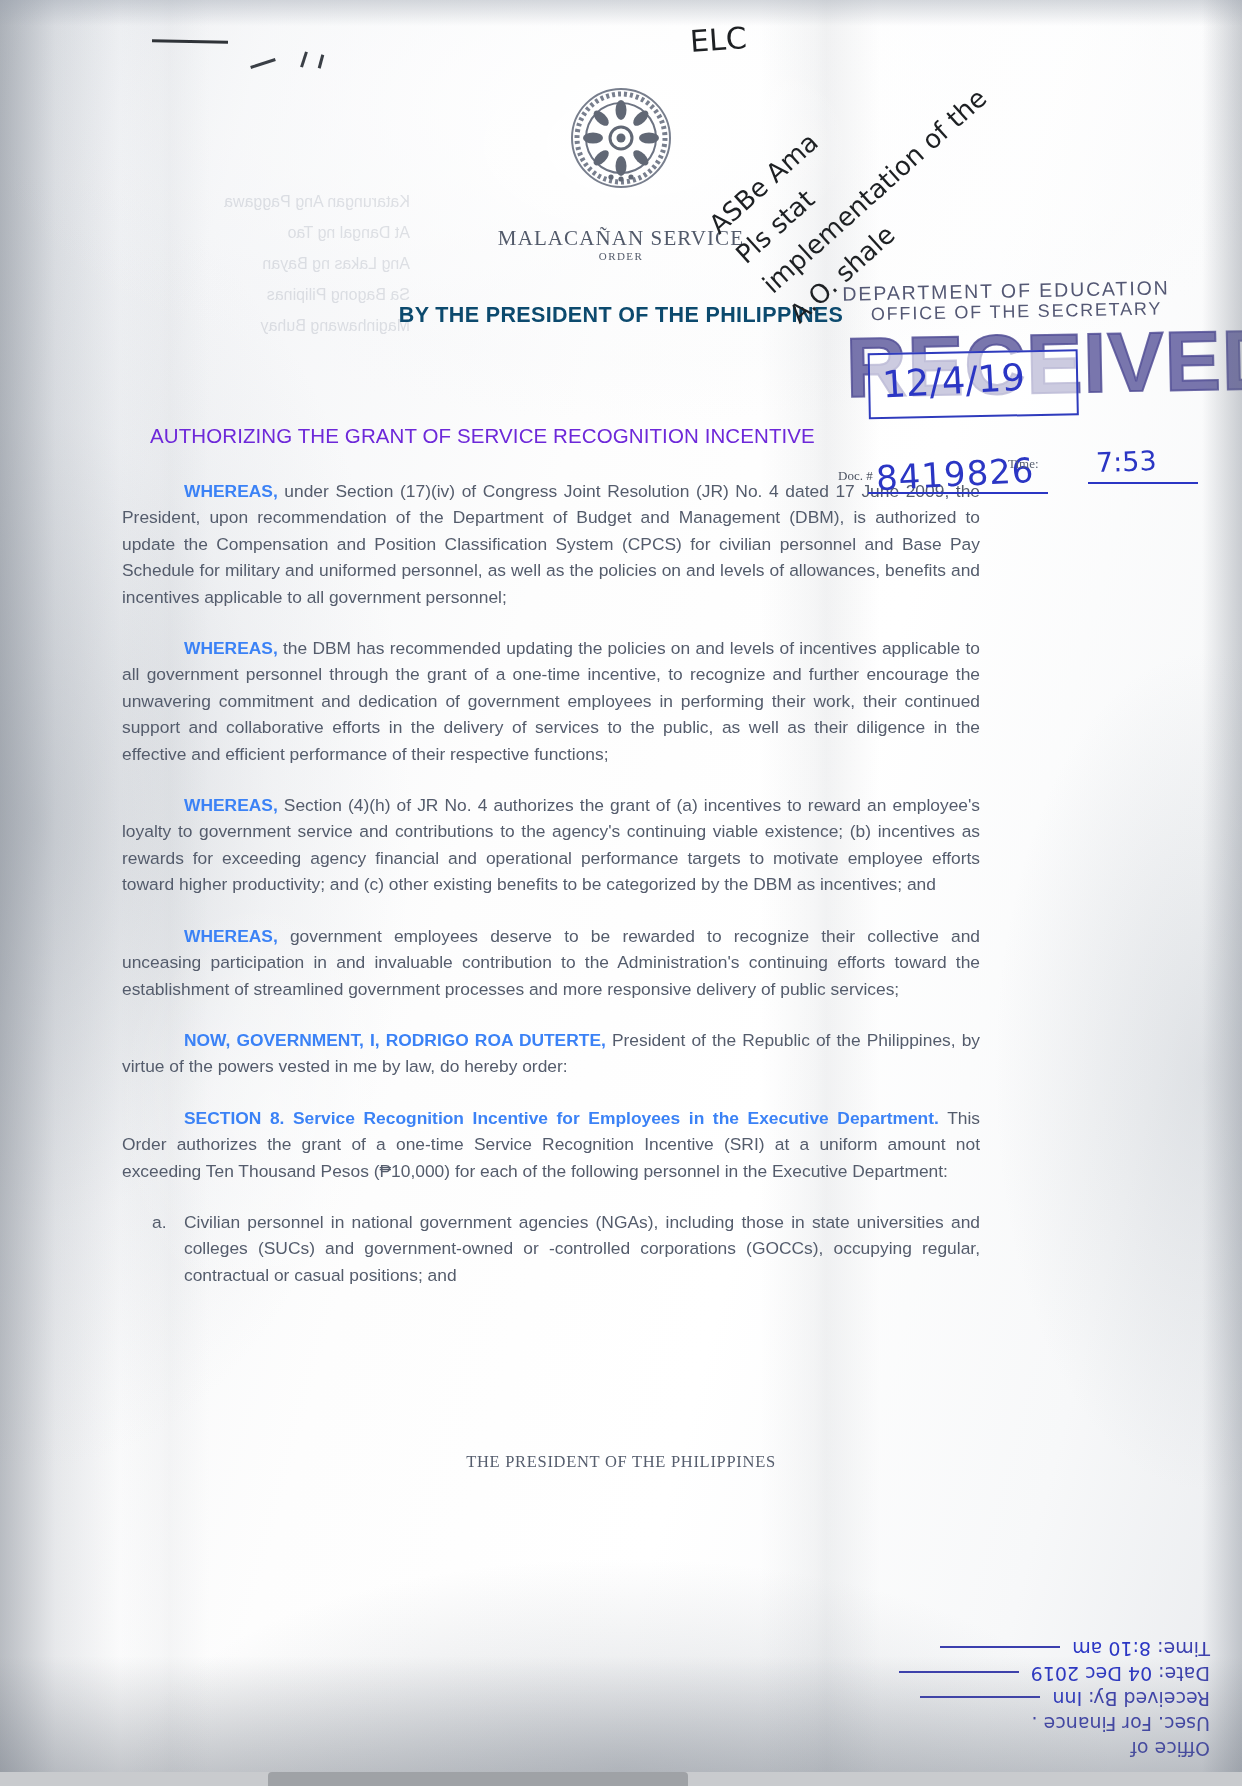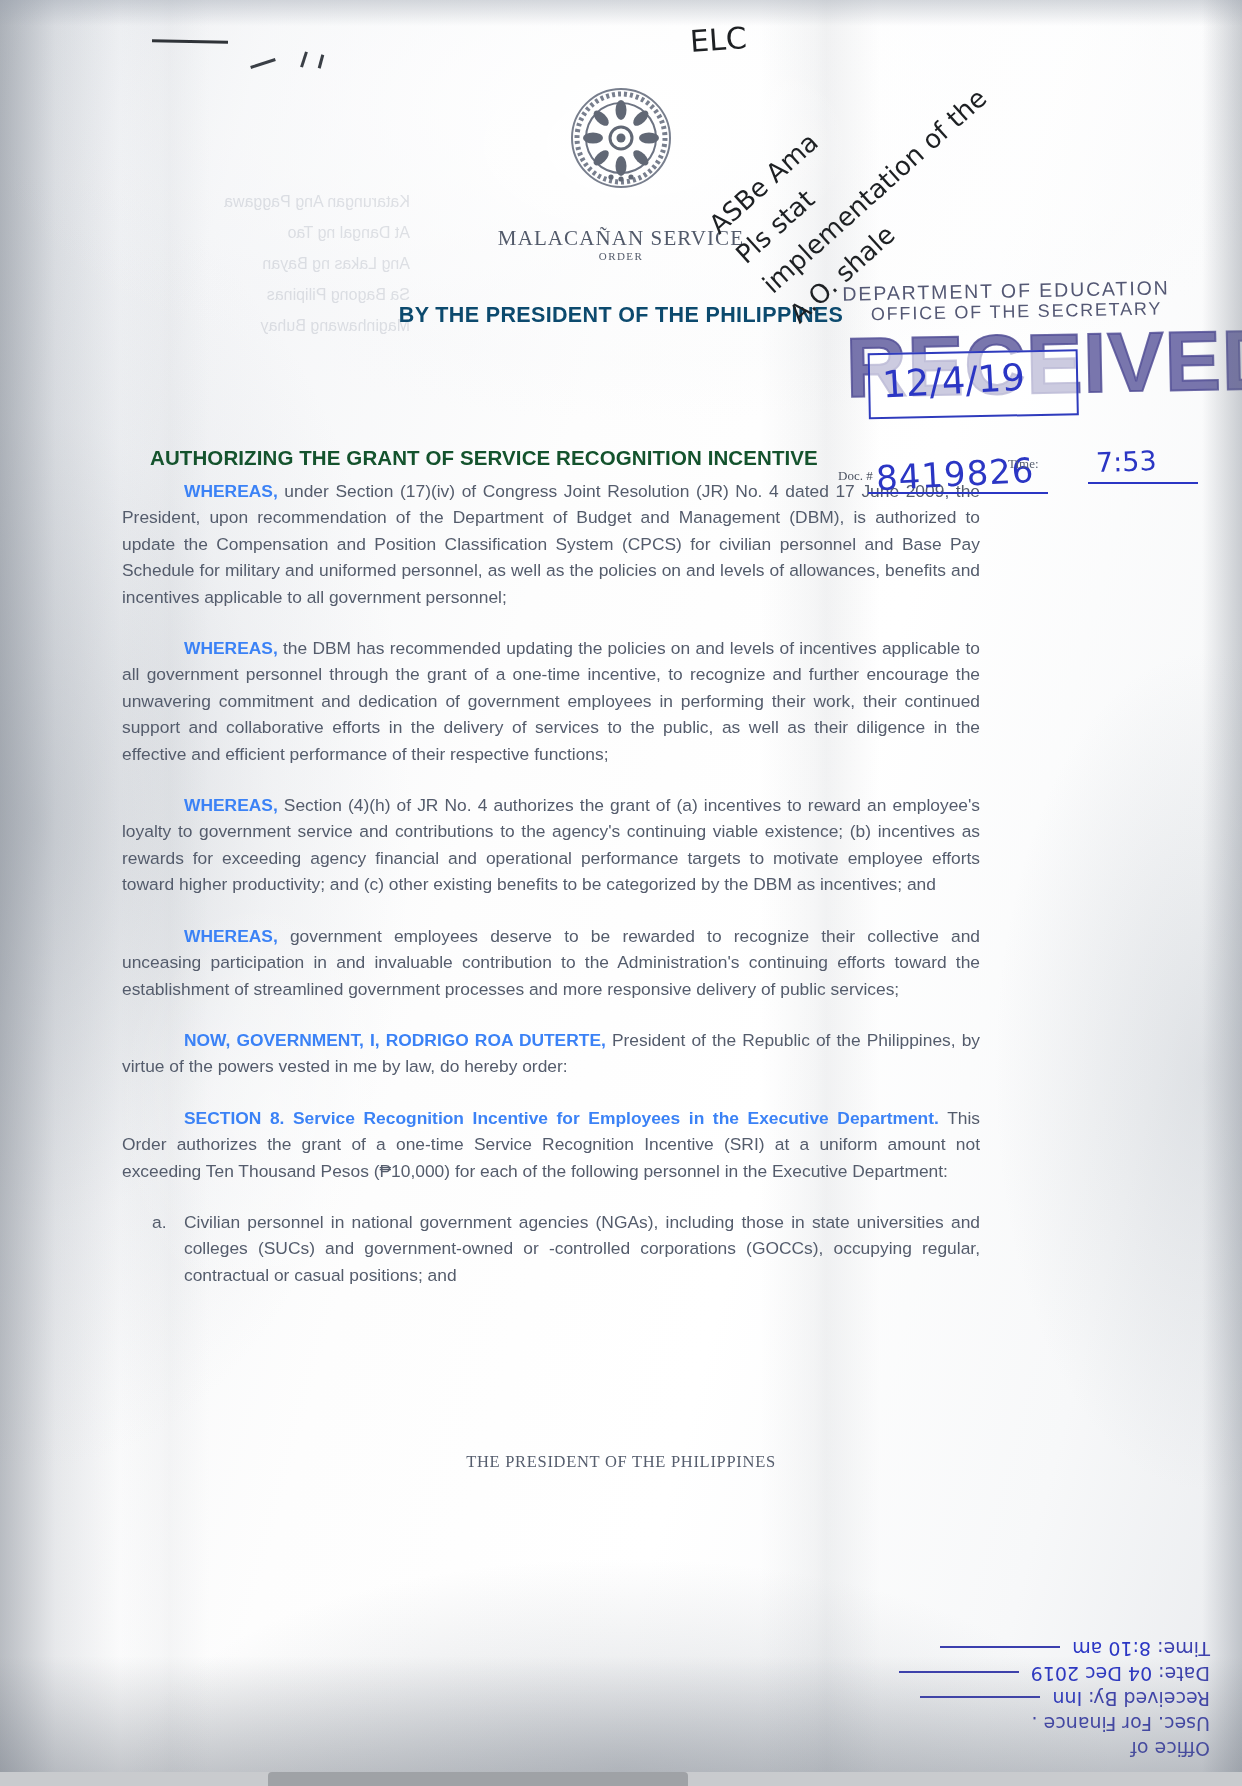--- a/index.html
+++ b/index.html
@@ -108,27 +108,27 @@
     font-family: "Liberation Serif", serif;
     font-weight: normal;
     font-size: 20px;
     padding-left: 4px;
   }
 
   .title {
     position: absolute;
     left: 150px;
     width: 855px;
-    top: 445px;
+    top: 423px;
     text-align: left;
-    font-weight: bold;
+    font-weight: normal;
     font-size: 20.5px;
     line-height: 25px;
     letter-spacing: .1px;
-    color: #14532d;
+    color: #6d28d9;
   }
   .title .l2 { display:block; }
 
   .body {
     position: absolute;
     left: 122px;
     width: 858px;
     top: 478px;
     font-size: 17.4px;
     line-height: 26.4px;

